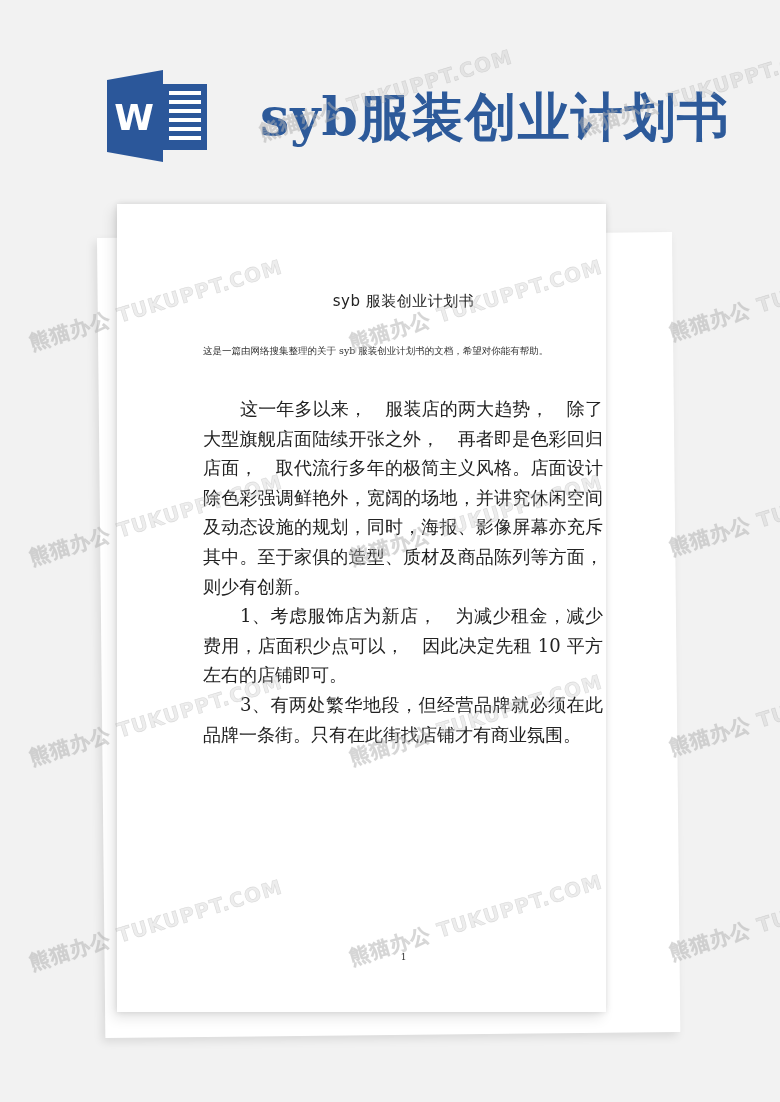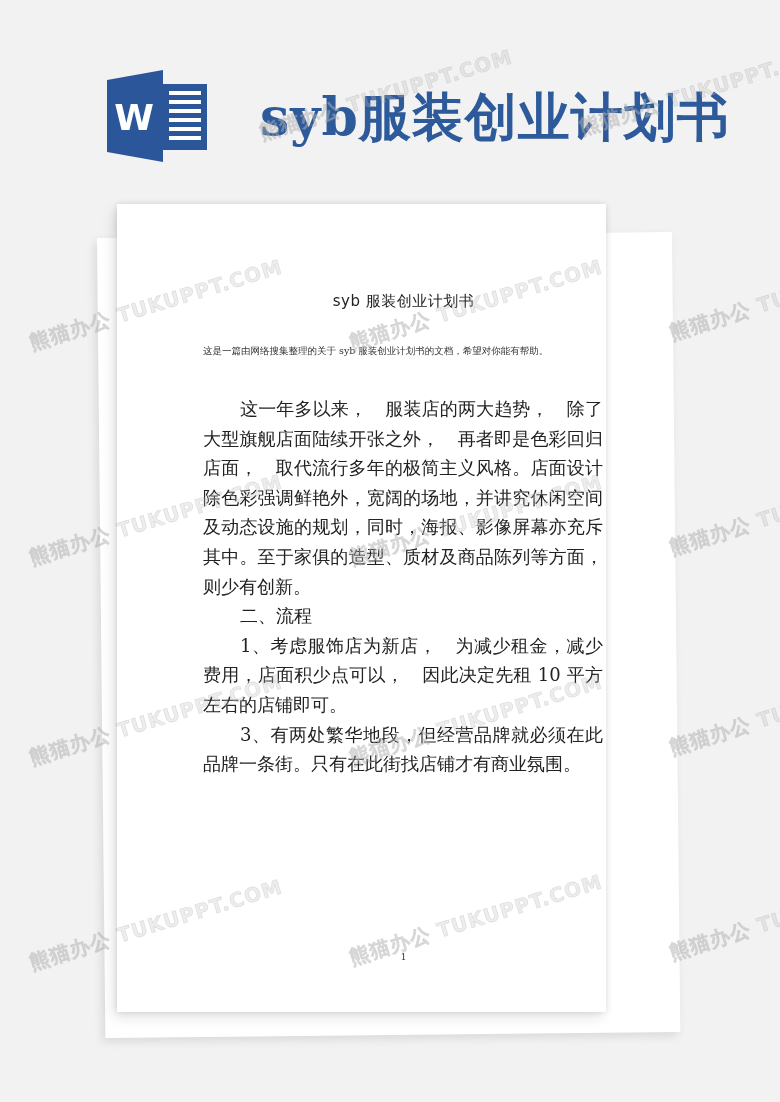--- a/index.html
+++ b/index.html
@@ -78,21 +78,20 @@
   <div class="banner-title">syb服装创业计划书</div>
 </div>
 
 <div class="page-back"></div>
 
 <div class="page-front">
   <div class="doc-title">syb 服装创业计划书</div>
   <div class="doc-intro">这是一篇由网络搜集整理的关于 syb 服装创业计划书的文档，希望对你能有帮助。</div>
   <div class="doc-body">
     <p class="indent">这一年多以来，　服装店的两大趋势，　除了大型旗舰店面陆续开张之外，　再者即是色彩回归店面，　取代流行多年的极简主义风格。店面设计除色彩强调鲜艳外，宽阔的场地，并讲究休闲空间及动态设施的规划，同时，海报、影像屏幕亦充斥其中。至于家俱的造型、质材及商品陈列等方面，则少有创新。</p>
-    <p class="indent">二、流程</p>
     <p class="indent">1、考虑服饰店为新店，　为减少租金，减少费用，店面积少点可以，　因此决定先租 10 平方左右的店铺即可。</p>
     <p class="indent">3、有两处繁华地段，但经营品牌就必须在此品牌一条街。只有在此街找店铺才有商业氛围。</p>
   </div>
   <div class="page-number">1</div>
 </div>
 
 <div class="watermark" style="left:30px; top:330px;">熊猫办公 TUKUPPT.COM</div>
 <div class="watermark" style="left:350px; top:330px;">熊猫办公 TUKUPPT.COM</div>
 <div class="watermark" style="left:670px; top:320px;">熊猫办公 TUKUPPT.COM</div>
 <div class="watermark" style="left:30px; top:545px;">熊猫办公 TUKUPPT.COM</div>

